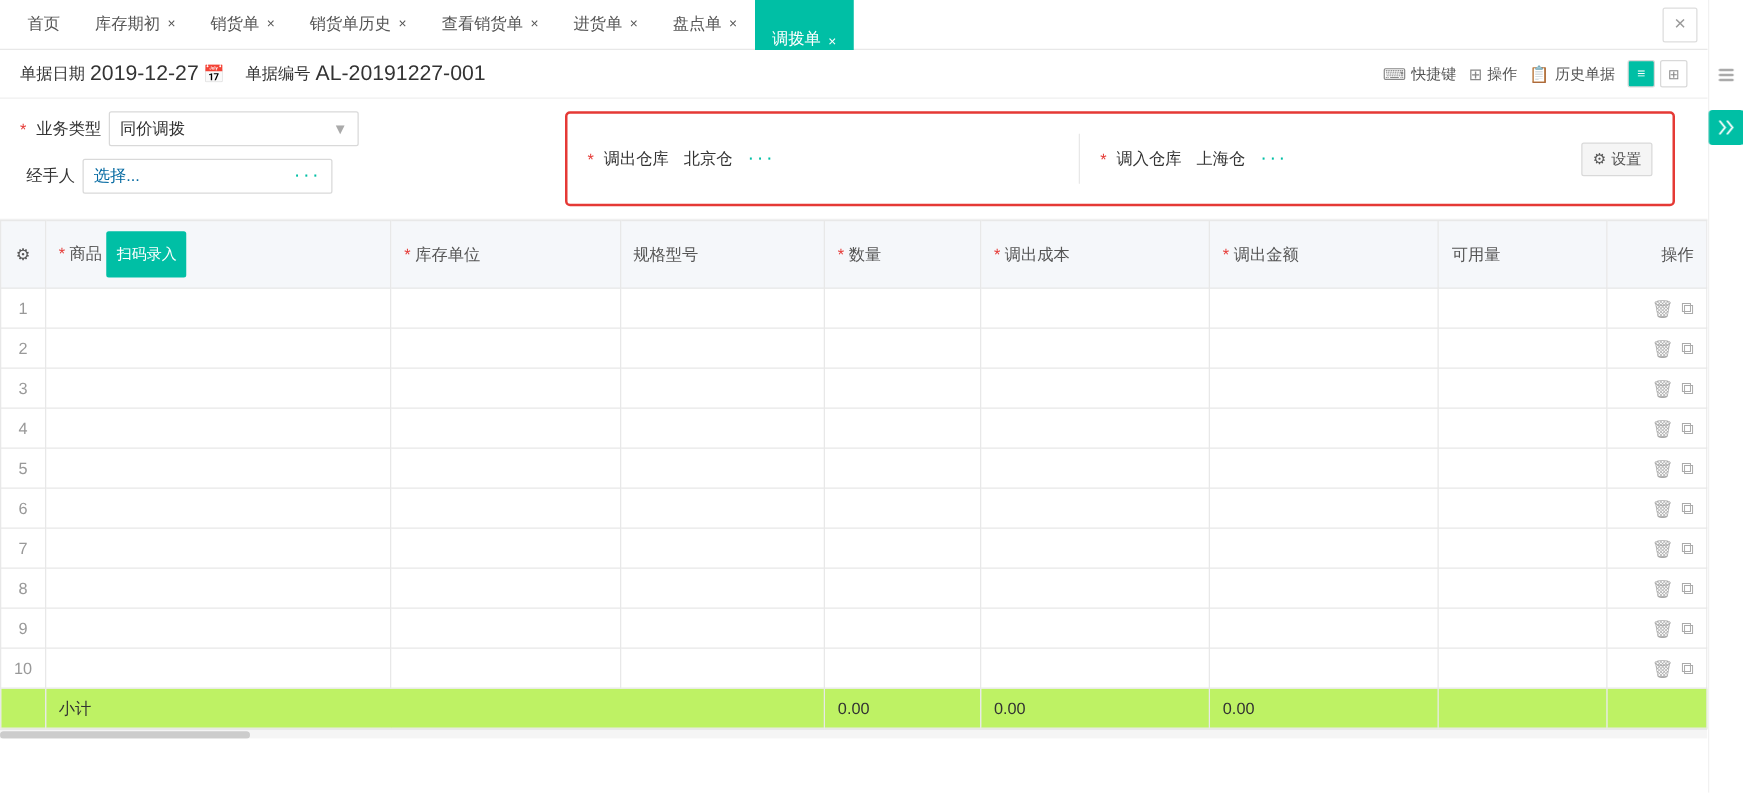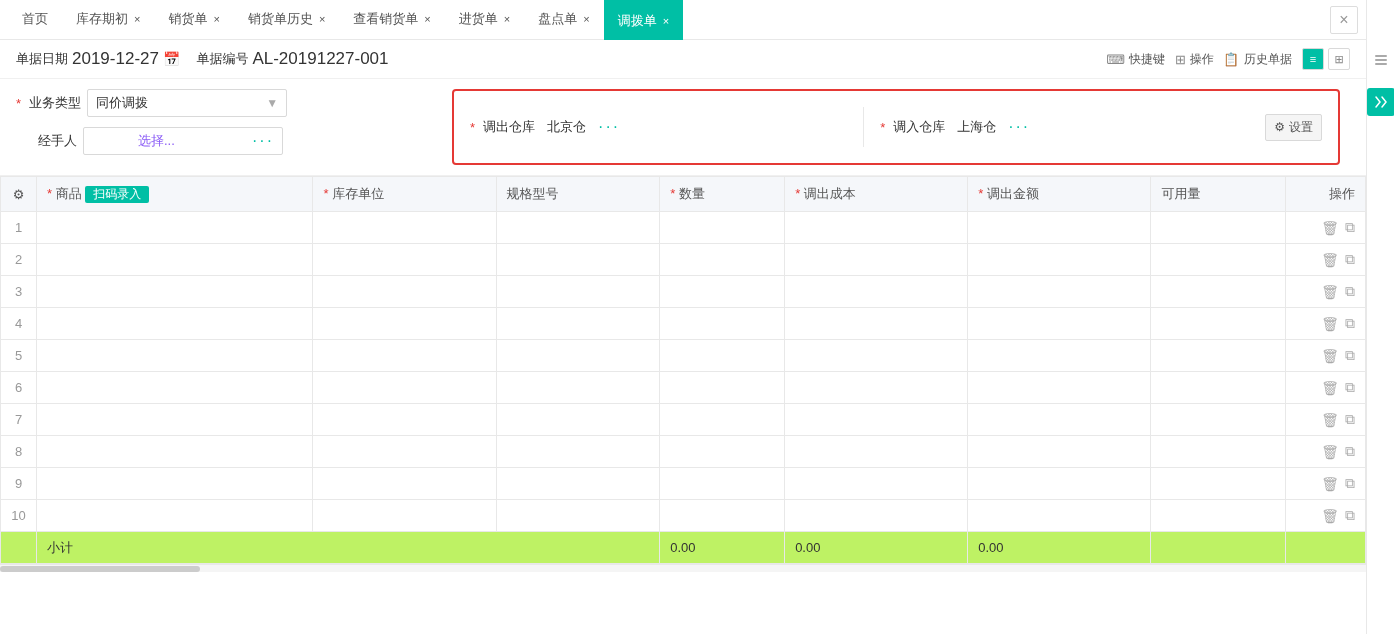--- a/index.html
+++ b/index.html
@@ -87,21 +87,21 @@
     td {
       padding: 6px 10px; border: 1px solid #e8e8e8; color: #333;
       height: 32px; white-space: nowrap;
     }
     .row-num { color: #999; text-align: center; width: 36px; }
     .subtotal-row td { background: #bef264; color: #333; }
 
     .th-gear { width: 36px; text-align: center; }
     .scan-btn {
       background: #00bfa5; color: #fff; border: none; border-radius: 2px;
-      padding: 0 8px; font-size: 12px; cursor: pointer; white-space: nowrap;
+      padding: 10px 8px; font-size: 12px; cursor: pointer; white-space: nowrap;
     }
     .required-col { color: #e53935; }
 
     .action-icons { display: flex; align-items: center; gap: 6px; justify-content: flex-end; }
     .action-icon { color: #aaa; cursor: pointer; font-size: 14px; }
 
     
     .right-sidebar {
       position: fixed; right: 0; top: 0; height: 100%;
       display: flex; flex-direction: column; align-items: center;
@@ -116,21 +116,21 @@
 
     
     .table-scroll-hint {
       height: 8px; background: #f5f5f5; border-top: 1px solid #e8e8e8;
     }
 
     
     .main-content { margin-right: 28px; }
 
     
-    .tab-item.active { border-top: 2px solid transparent; }
+    .tab-item.active { border-top: 2px solid transparent; align-items: flex-end; }
   </style>
 </head>
 <body>
 
 <div class="main-content">
 
   <div class="tab-bar">
     <div class="tab-item">
       <span>首页</span>
     </div>
@@ -209,23 +209,23 @@
       <div class="form-field">
         <span class="required-star">*</span>
         <span class="field-label">业务类型</span>
         <div class="field-select">
           <span>同价调拨</span>
           <span class="chevron" style="margin-left:auto;">▼</span>
         </div>
       </div>
 
       <div class="form-field">
-        <span class="field-label" style="margin-left:22px;">经手人</span>
+        <span class="field-label" style="margin-left:5px;">经手人</span>
         <div class="field-select" style="min-width:200px;">
-          <span style="color:#8b5cf6;margin-left:46px;">选择...</span>
+          <span style="color:#0369a1;">选择...</span>
           <span style="margin-left:auto;" class="dots-btn">···</span>
         </div>
       </div>
     </div>
 
     <div class="form-right">
 
       <div class="warehouse-field">
         <span class="required-star">*</span>
         <span class="field-label">调出仓库</span>

